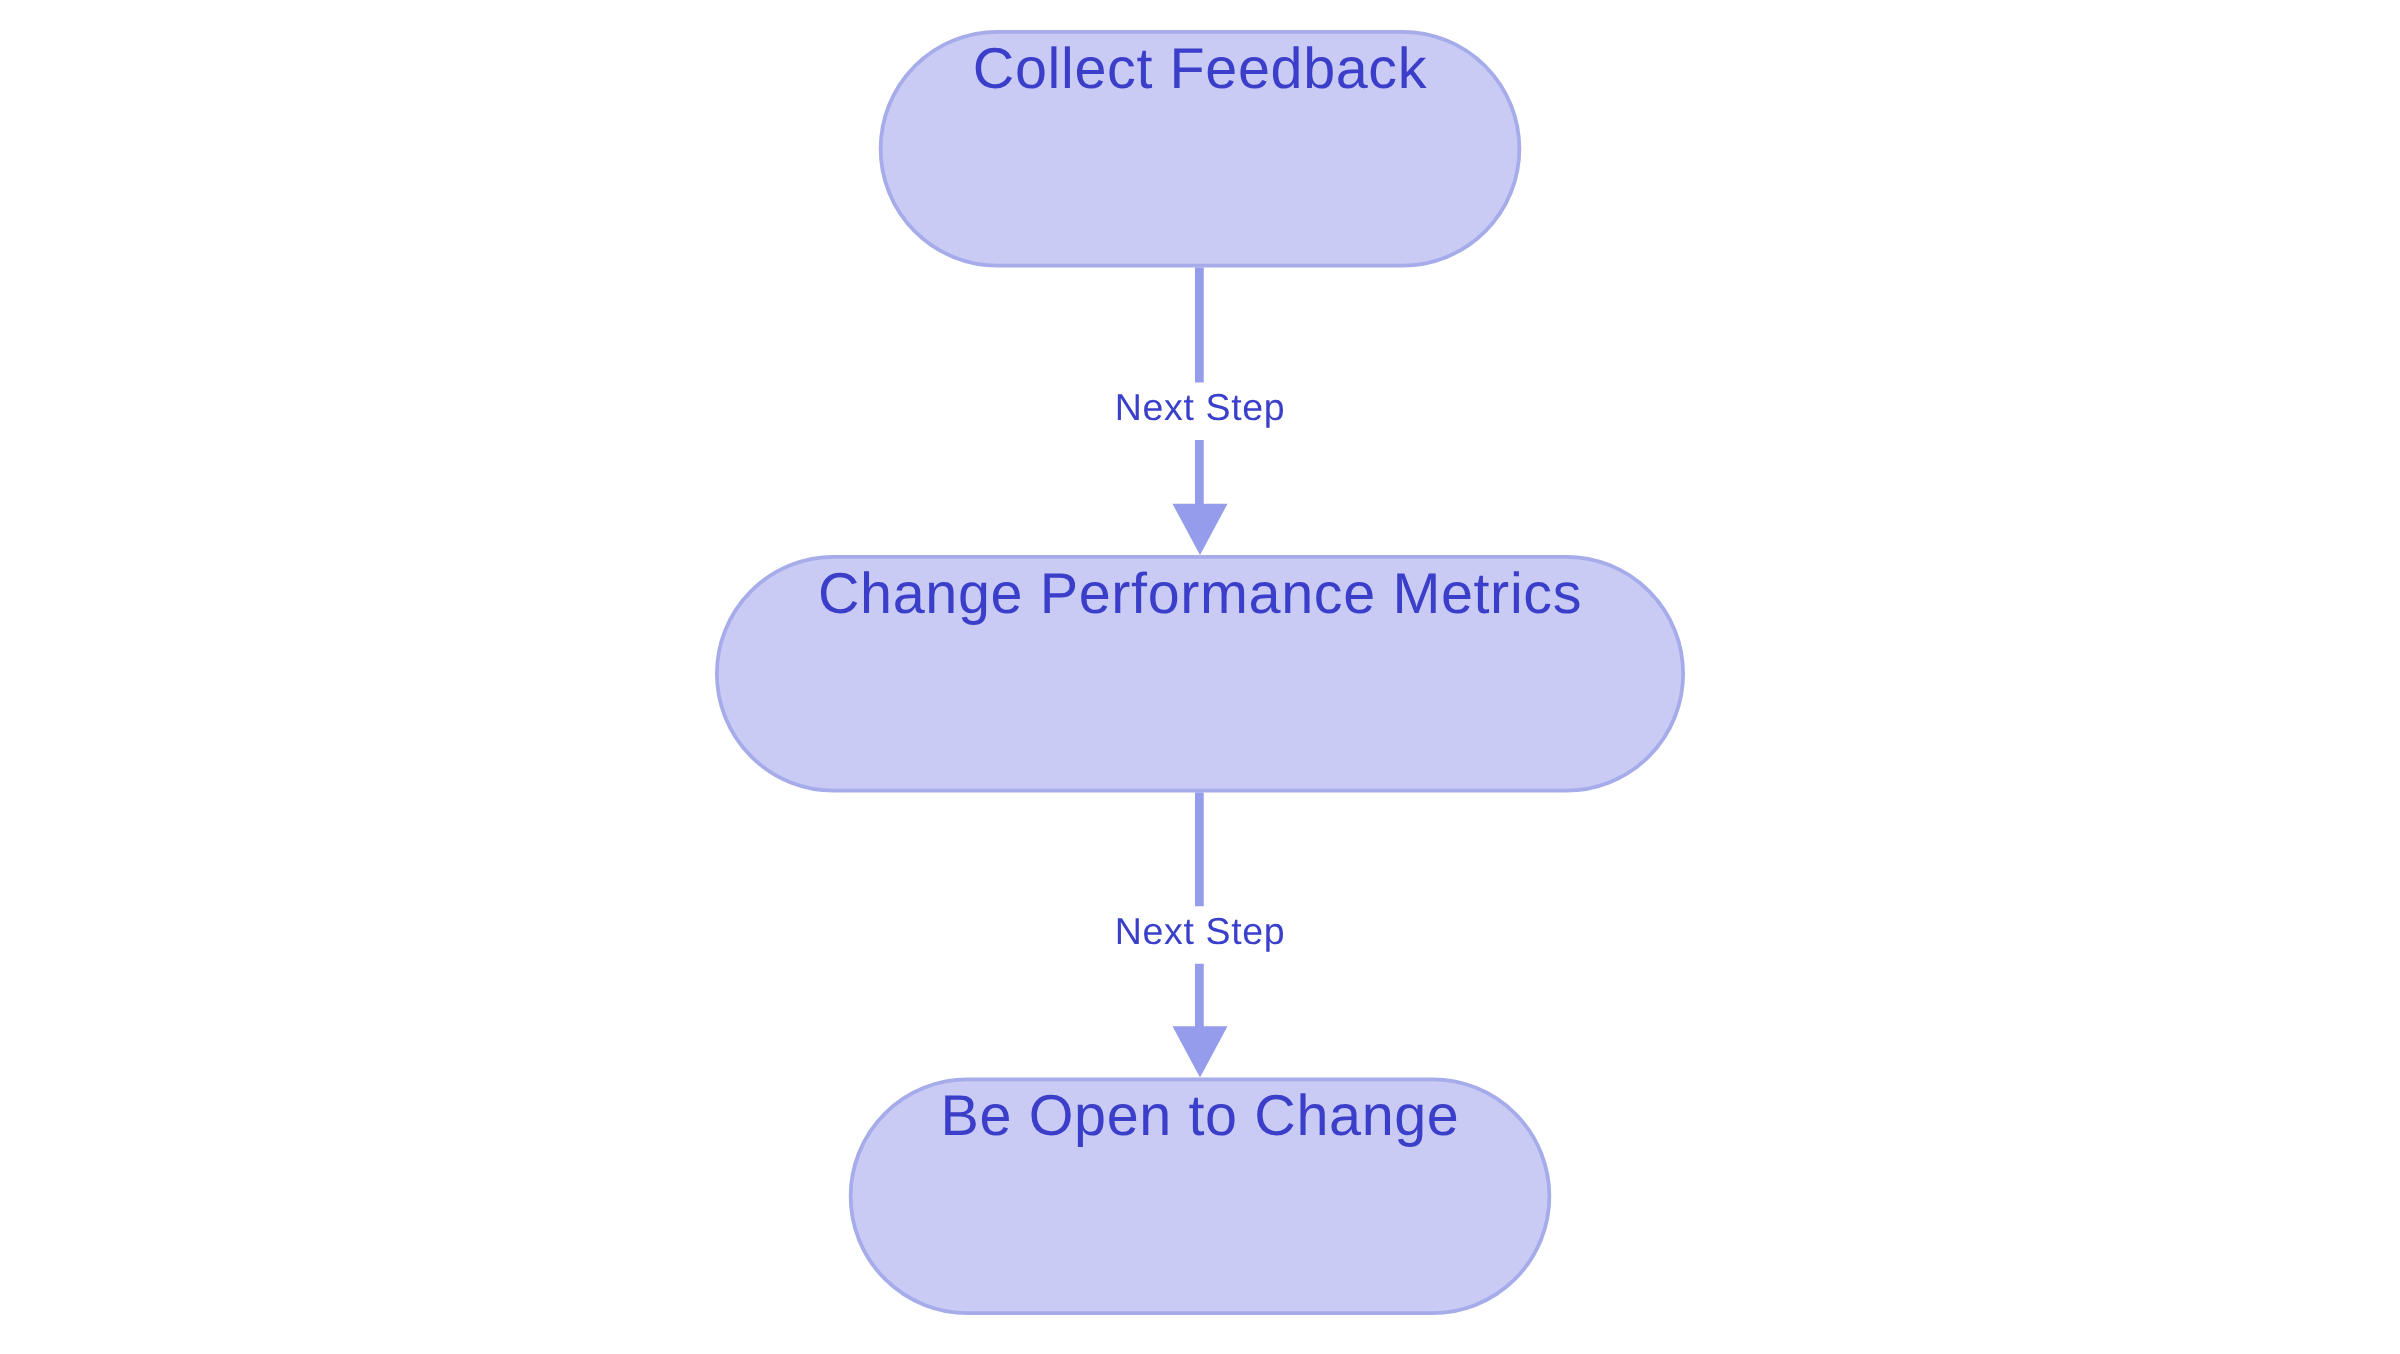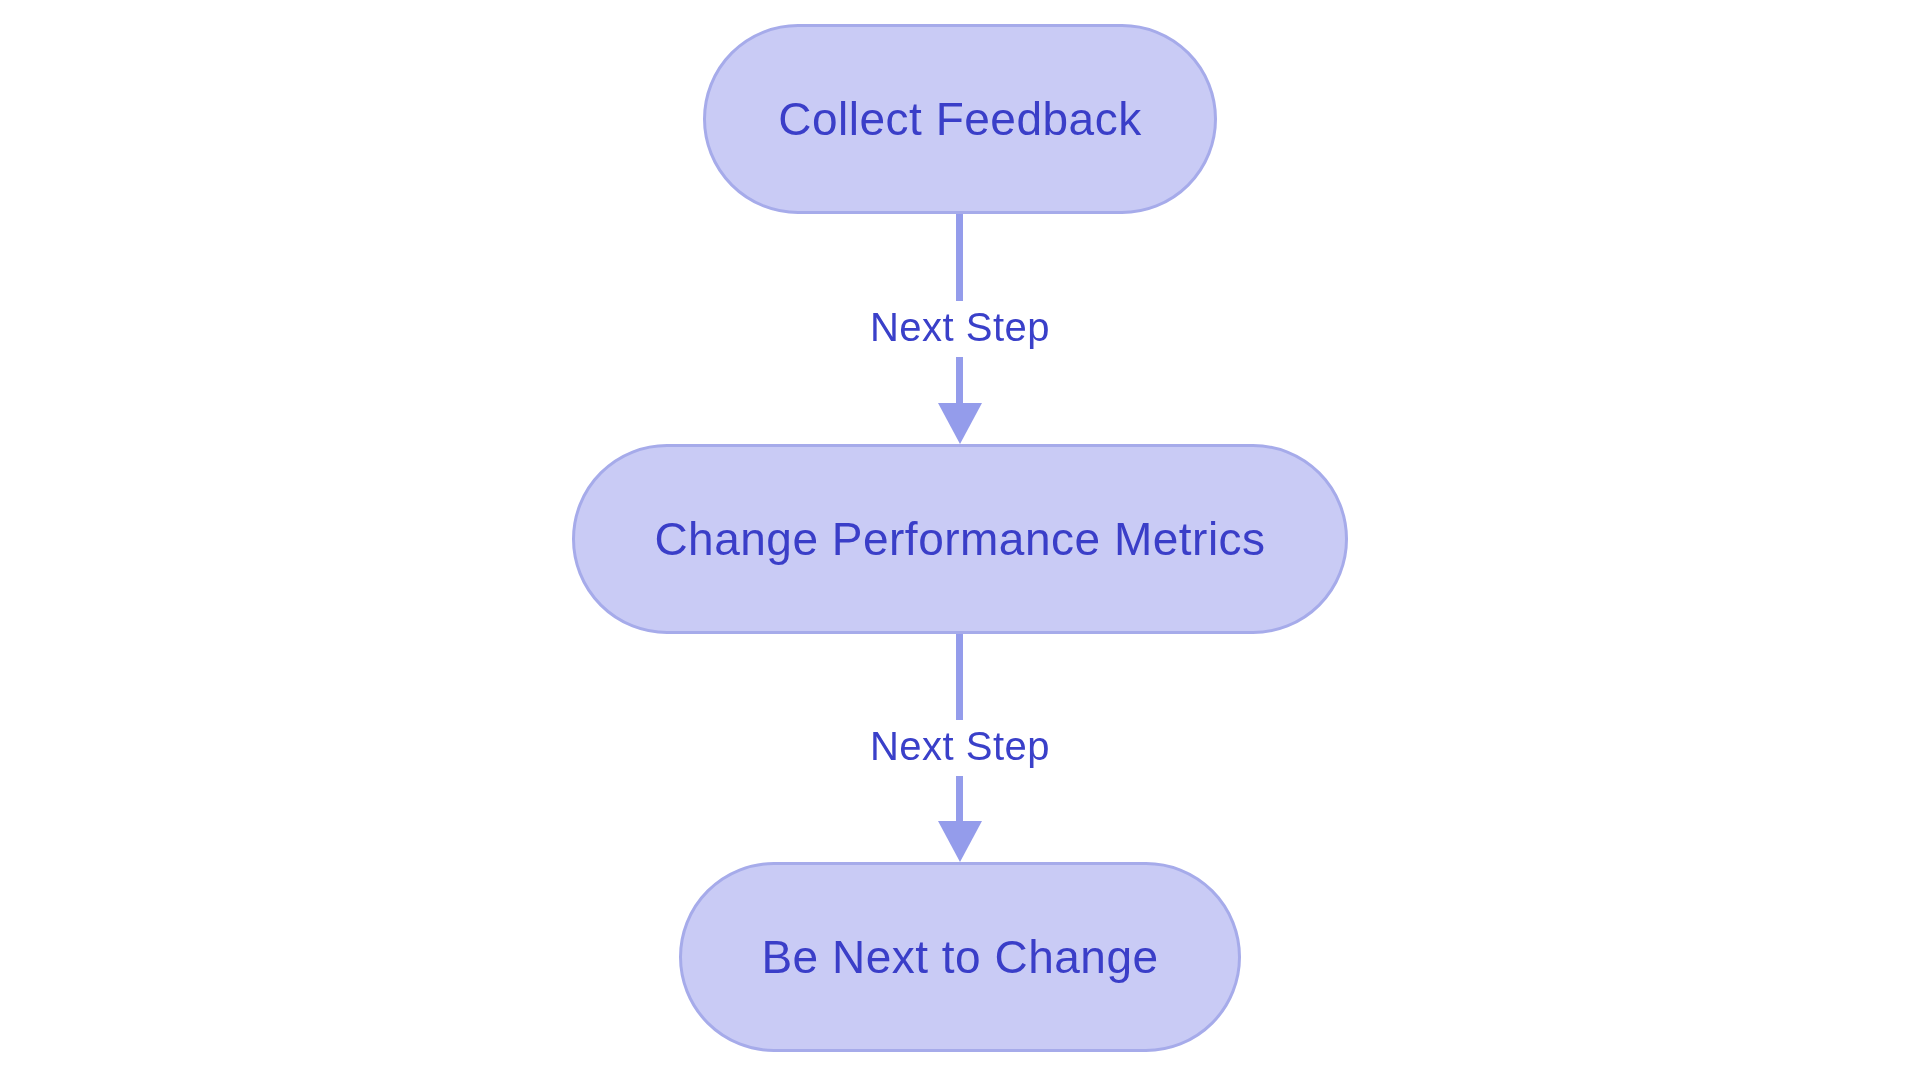--- a/index.html
+++ b/index.html
@@ -18,21 +18,21 @@
     font-family: "Liberation Sans", "DejaVu Sans", sans-serif;
   }
   .canvas {
     position: relative;
     width: 1920px; height: 1083px;
     background: var(--background);
   }
   .node {
     position: absolute;
     display: flex;
-    align-items: center;
+    align-items: flex-start;
     justify-content: center;
     background: var(--node-fill);
     border: 3px solid var(--node-border);
     border-radius: 95px;
   }
   .node .node-label {
     font-size: 46px;
     color: var(--node-text);
     white-space: nowrap;
     letter-spacing: 0.5px;
@@ -60,21 +60,21 @@
   }
   .arrowhead.head-1 { top: 403px; }
   .arrowhead.head-2 { top: 821px; }
 
   .edge-label {
     position: absolute;
     left: 960px;
     transform: translate(-50%, -50%);
     background: var(--background);
     color: var(--edge-label-text);
-    font-size: 40px;
+    font-size: 30px;
     line-height: 1;
     padding: 6px 16px 10px 16px;
     white-space: nowrap;
     letter-spacing: 0.5px;
   }
   .edge-label.label-1 { top: 329px; }
   .edge-label.label-2 { top: 748px; }
 </style>
 </head>
 <body>
@@ -91,16 +91,16 @@
 
   <div class="node node-2">
     <span class="node-label">Change Performance Metrics</span>
   </div>
 
   <div class="edge-line line-2"></div>
   <div class="arrowhead head-2"></div>
   <div class="edge-label label-2">Next Step</div>
 
   <div class="node node-3">
-    <span class="node-label">Be Next to Change</span>
+    <span class="node-label">Be Open to Change</span>
   </div>
 
 </div>
 
 </body></html>

